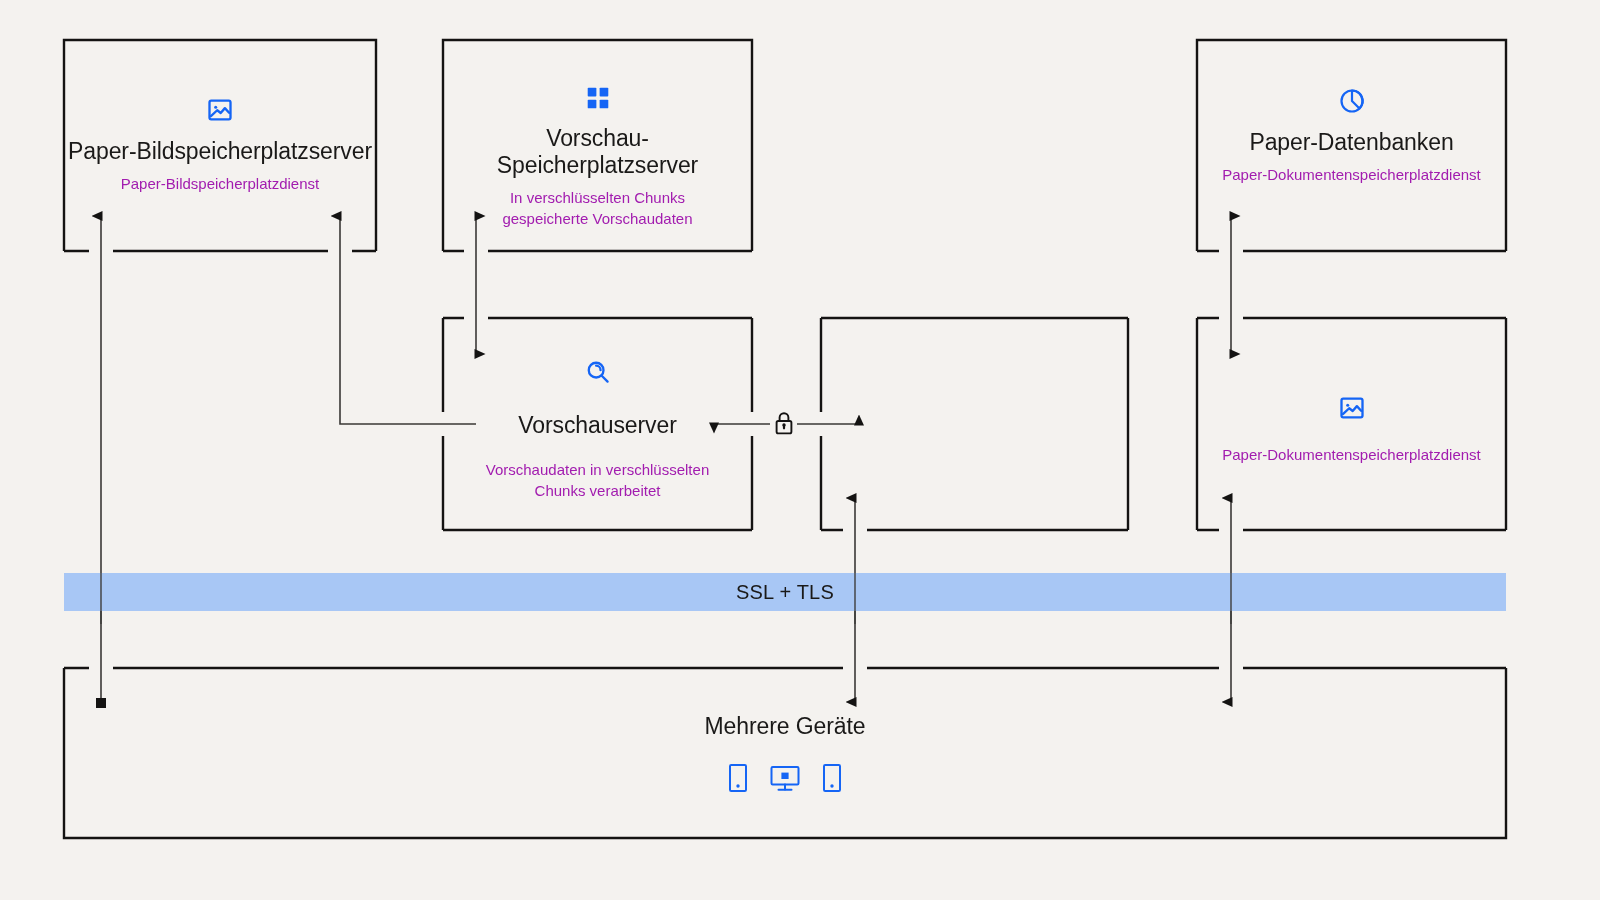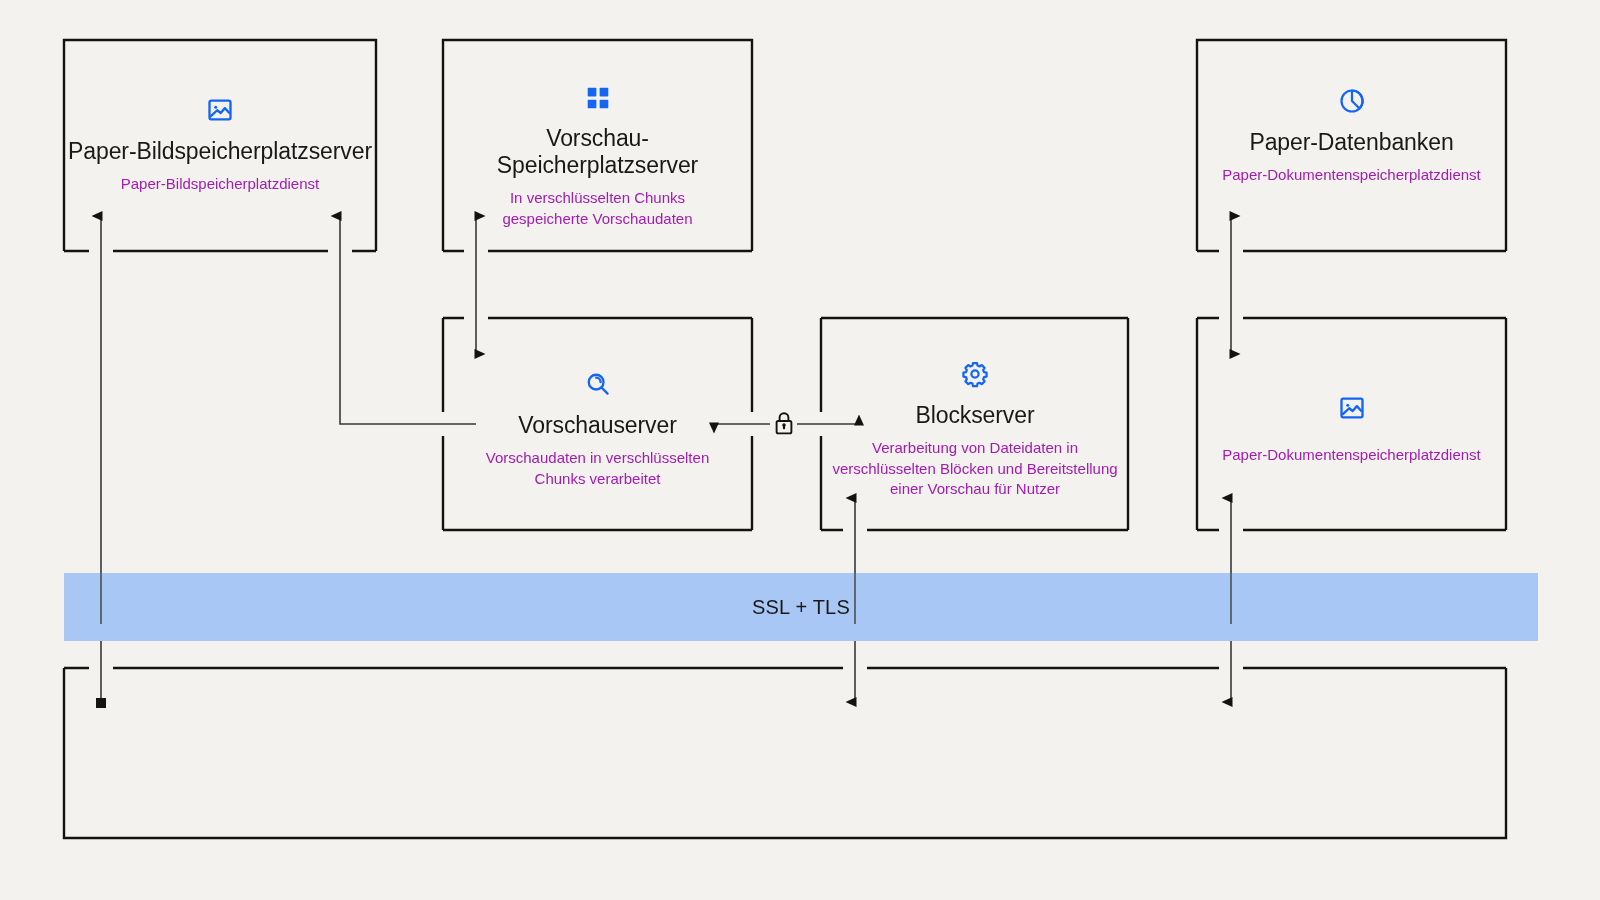--- a/index.html
+++ b/index.html
@@ -83,21 +83,21 @@
 
       <line x1="1231" y1="702" x2="1231" y2="498" marker-start="url(#ar-dn)" marker-end="url(#ar-up)"></line>
 
       <line x1="770" y1="424" x2="714" y2="424" marker-end="url(#ar-l)"></line>
       <line x1="797" y1="424" x2="859" y2="424" marker-end="url(#ar-r)"></line>
     </g>
 
     <rect x="96" y="698" width="10" height="10" fill="#141312"></rect>
   </svg>
 
-  <div class="ssl-bar" style="left:64px;top:573px;width:1442px;height:68px;padding-left:32px;">
+  <div class="ssl-bar" style="left:64px;top:573px;width:1442px;height:38px;">
     <span>SSL + TLS</span>
   </div>
 
   <svg id="wires" class="over" viewBox="0 0 1600 900" style="position:absolute;left:0;top:0;width:1600px;height:900px;pointer-events:none;">
     <g stroke="#3a3836" stroke-width="1.6" fill="none" opacity="0.85">
       <line x1="101" y1="573" x2="101" y2="624"></line>
       <line x1="855" y1="573" x2="855" y2="624"></line>
       <line x1="1231" y1="573" x2="1231" y2="624"></line>
     </g>
   </svg>
@@ -163,54 +163,69 @@
     <span class="icon">
       <svg width="28" height="28" viewBox="0 0 24 24" fill="none" stroke="#1565f5" stroke-width="1.9">
         <circle cx="12" cy="12" r="9"></circle>
         <path d="M12 12 L12 3 A9 9 0 0 1 18.4 18.4 Z" fill="none" stroke-linejoin="round"></path>
       </svg>
     </span>
     <div class="title">Paper-Datenbanken</div>
     <div class="subtitle">Paper-Dokumentenspeicherplatzdienst</div>
   </div>
 
-  <div class="node" style="left:443px;top:330px;width:309px;height:200px;padding:0 20px;box-sizing:border-box;">
+  <div class="node" style="left:443px;top:330px;width:309px;height:200px;padding:0 20px;box-sizing:border-box;gap:12px;">
     <span class="icon">
       <svg width="28" height="28" viewBox="0 0 24 24" fill="none" stroke="#1565f5" stroke-width="2" stroke-linecap="round">
         <circle cx="10.4" cy="10.4" r="6.3"></circle>
         <path d="M10.4 6.6 A3.8 3.8 0 0 1 14.2 10.4"></path>
         <line x1="15" y1="15" x2="20.2" y2="20.2"></line>
       </svg>
     </span>
     <div class="title">Vorschauserver</div>
     <div class="subtitle">Vorschaudaten in verschlüsselten Chunks verarbeitet</div>
   </div>
 
-  <div class="node" style="left:815px;top:330px;width:320px;height:200px;padding:0 4px;box-sizing:border-box;">
-    <span class="icon">
-      <svg width="28" height="28" viewBox="0 0 24 24" fill="none" stroke="#1565f5" stroke-width="1.9" stroke-linejoin="round">
-        <path d="M10.3 2.6 h3.4 l.45 2.2 1.75 .73 1.9 -1.2 2.4 2.4 -1.2 1.9 .73 1.75 2.2 .45 v3.4 l-2.2 .45 -.73 1.75 1.2 1.9 -2.4 2.4 -1.9 -1.2 -1.75 .73 -.45 2.2 h-3.4 l-.45 -2.2 -1.75 -.73 -1.9 1.2 -2.4 -2.4 1.2 -1.9 -.73 -1.75 -2.2 -.45 v-3.4 l2.2 -.45 .73 -1.75 -1.2 -1.9 2.4 -2.4 1.9 1.2 1.75 -.73 z"></path>
-        <circle cx="12" cy="12" r="3.1"></circle>
-      </svg>
-    </span>
-    <div class="title">Blockserver</div>
-    <div class="subtitle" style="line-height:1.36;">Verarbeitung von Dateidaten in verschlüsselten Blöcken und Bereitstellung einer Vorschau für Nutzer</div>
-  </div>
 
   <div class="node" style="left:1197px;top:330px;width:309px;height:200px;">
     <span class="icon">
       <svg width="28" height="28" viewBox="0 0 24 24" fill="none" stroke="#1565f5" stroke-width="2">
         <rect x="3" y="4" width="18" height="16" rx="1.5"></rect>
         <circle cx="8.3" cy="9.6" r="1.3" fill="#1565f5" stroke="none"></circle>
         <path d="M4.2 17.2 L9.6 12.2 L12.6 14.6 L16.2 10.4 L19.8 14.4" stroke-linejoin="round" stroke-linecap="round"></path>
       </svg>
     </span>
     <div class="subtitle">Paper-Dokumentenspeicherplatzdienst</div>
   </div>
 
+  <div class="node bottom" style="left:64px;top:668px;width:1442px;height:170px;">
+    <div class="title" style="font-size:23px;">Mehrere Geräte</div>
+    <div class="devices">
+      <span>
+        <svg width="22" height="30" viewBox="0 0 22 30" fill="none" stroke="#1565f5" stroke-width="2">
+          <rect x="3" y="2" width="16" height="26" rx="1.2"></rect>
+          <circle cx="11" cy="23" r="1.7" fill="#1565f5" stroke="none"></circle>
+        </svg>
+      </span>
+      <span>
+        <svg width="32" height="30" viewBox="0 0 32 30" fill="none" stroke="#1565f5" stroke-width="2">
+          <rect x="2.5" y="4" width="27" height="17.5" rx="1.2"></rect>
+          <rect x="12.4" y="9.6" width="7.2" height="6.4" fill="#1565f5" stroke="none"></rect>
+          <line x1="16" y1="21.5" x2="16" y2="26.5" stroke-linecap="round"></line>
+          <line x1="9.5" y1="26.8" x2="22.5" y2="26.8" stroke-linecap="round"></line>
+        </svg>
+      </span>
+      <span>
+        <svg width="22" height="30" viewBox="0 0 22 30" fill="none" stroke="#1565f5" stroke-width="2">
+          <rect x="3" y="2" width="16" height="26" rx="1.2"></rect>
+          <circle cx="11" cy="23" r="1.7" fill="#1565f5" stroke="none"></circle>
+        </svg>
+      </span>
+    </div>
+  </div>
 
   <div class="lockbadge" style="left:772px;top:410px;">
     <svg width="24" height="28" viewBox="0 0 24 28" fill="none" stroke="#141312" stroke-width="1.9">
       <path d="M7.6 11 V7.6 a4.4 4.4 0 0 1 8.8 0 V11" stroke-linecap="round"></path>
       <rect x="4.6" y="11" width="14.8" height="12.4" rx="1.6"></rect>
       <path d="M12 15.2 v3.1" stroke-linecap="round" stroke-width="2.2"></path>
       <circle cx="12" cy="15" r="1.7" fill="#141312" stroke="none"></circle>
     </svg>
   </div>
 

